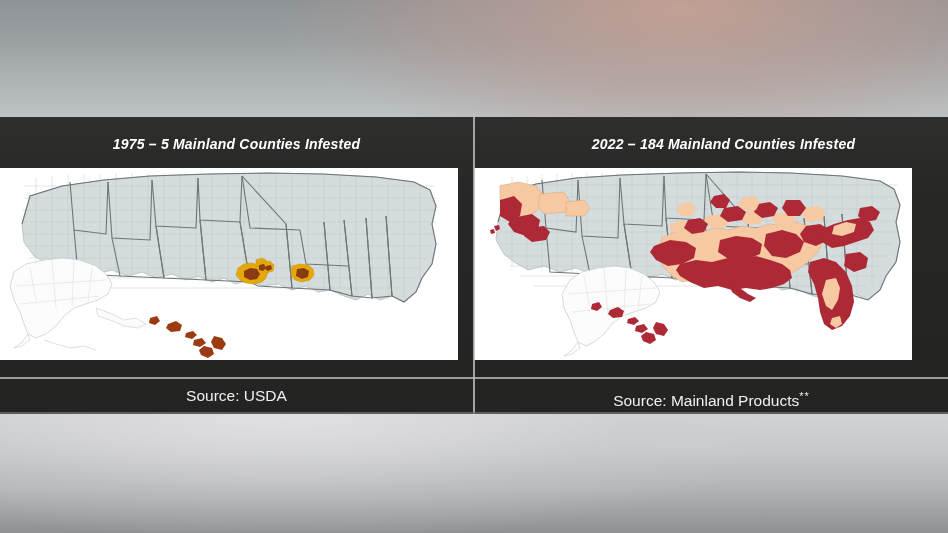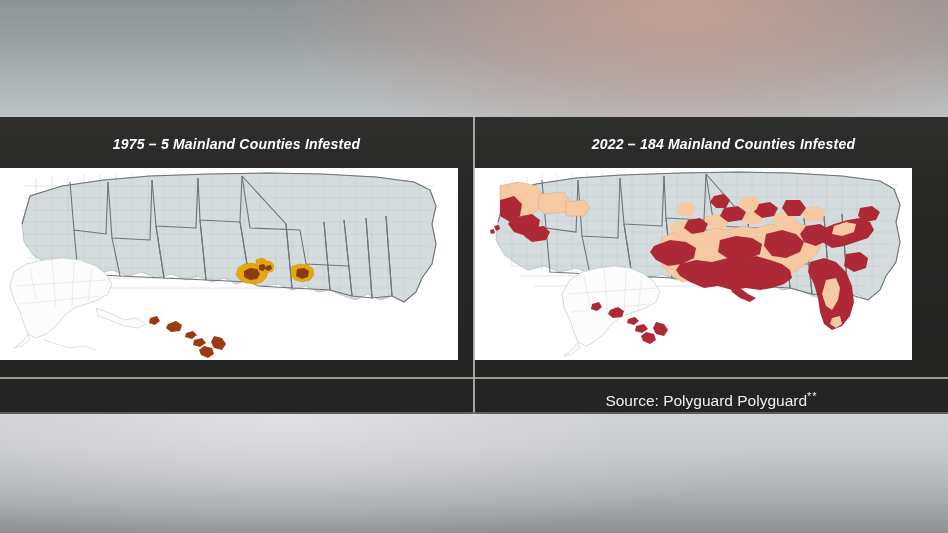--- a/index.html
+++ b/index.html
@@ -345,18 +345,21 @@
   </div>
 
   <div class="v-divider"></div>
   <div class="h-divider"></div>
   <div class="h-divider-bottom"></div>
 
   <div class="panel-title" id="title-left">1975 – 5 Mainland Counties Infested</div>
 
   <div class="panel-title" id="title-right">2022 – 184 Mainland Counties Infested</div>
 
+  <div class="panel-caption" id="caption-left">
+    <span>Source: USDA</span>
+  </div>
 
   <div class="panel-caption" id="caption-right">
-    <span>Source: Polyguard Polyguard</span><span class="footnote-mark">**</span>
+    <span>Source: Mainland Products</span><span class="footnote-mark">**</span>
   </div>
 
 </div>
 
 </body></html>

